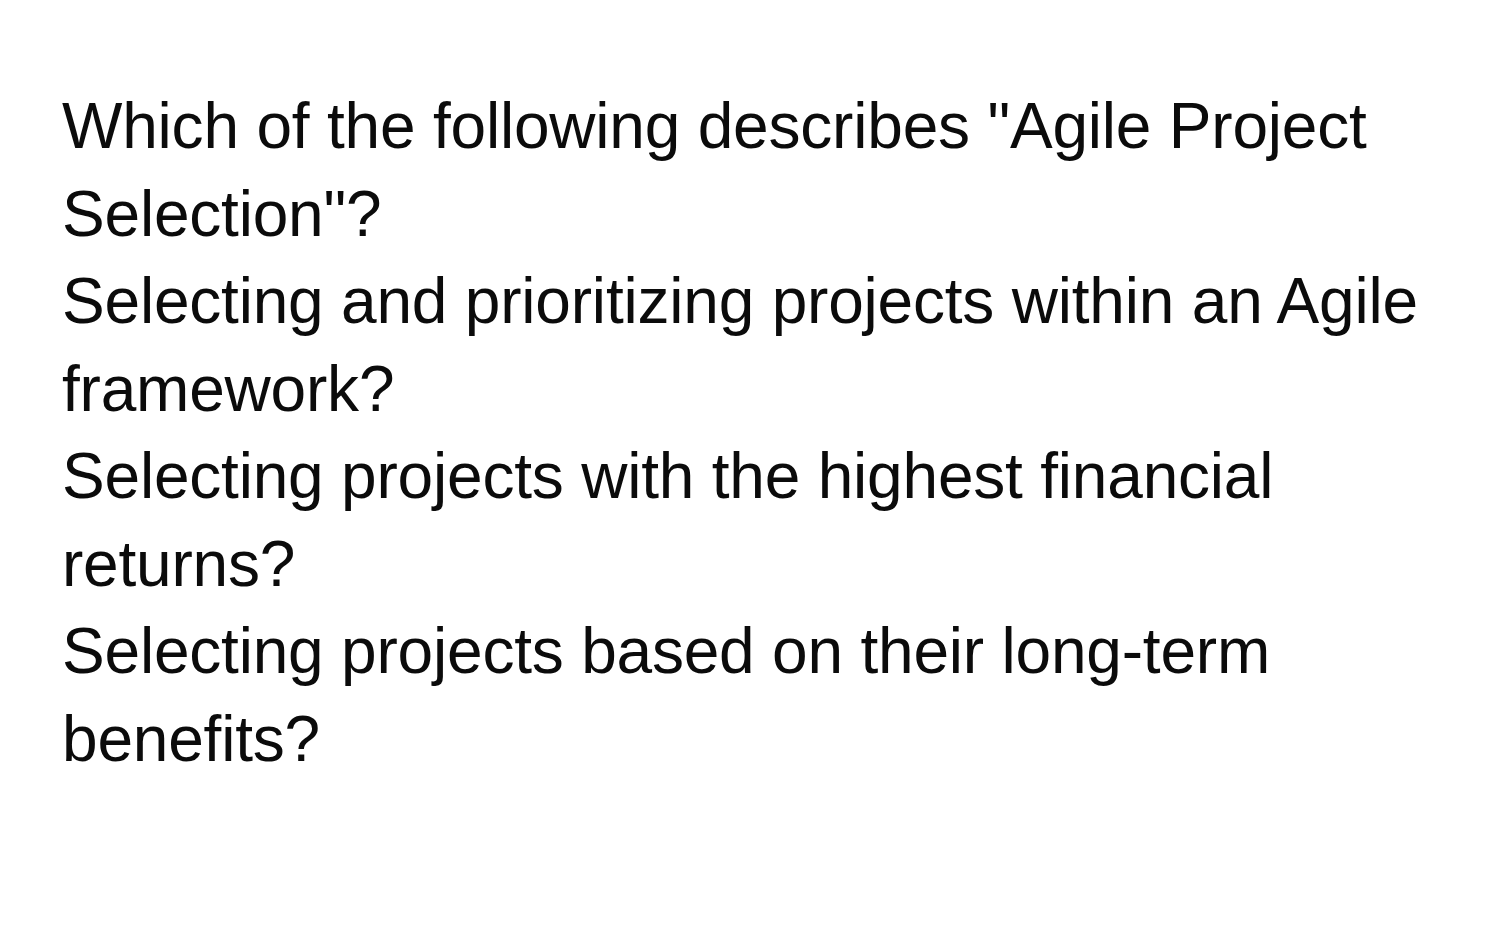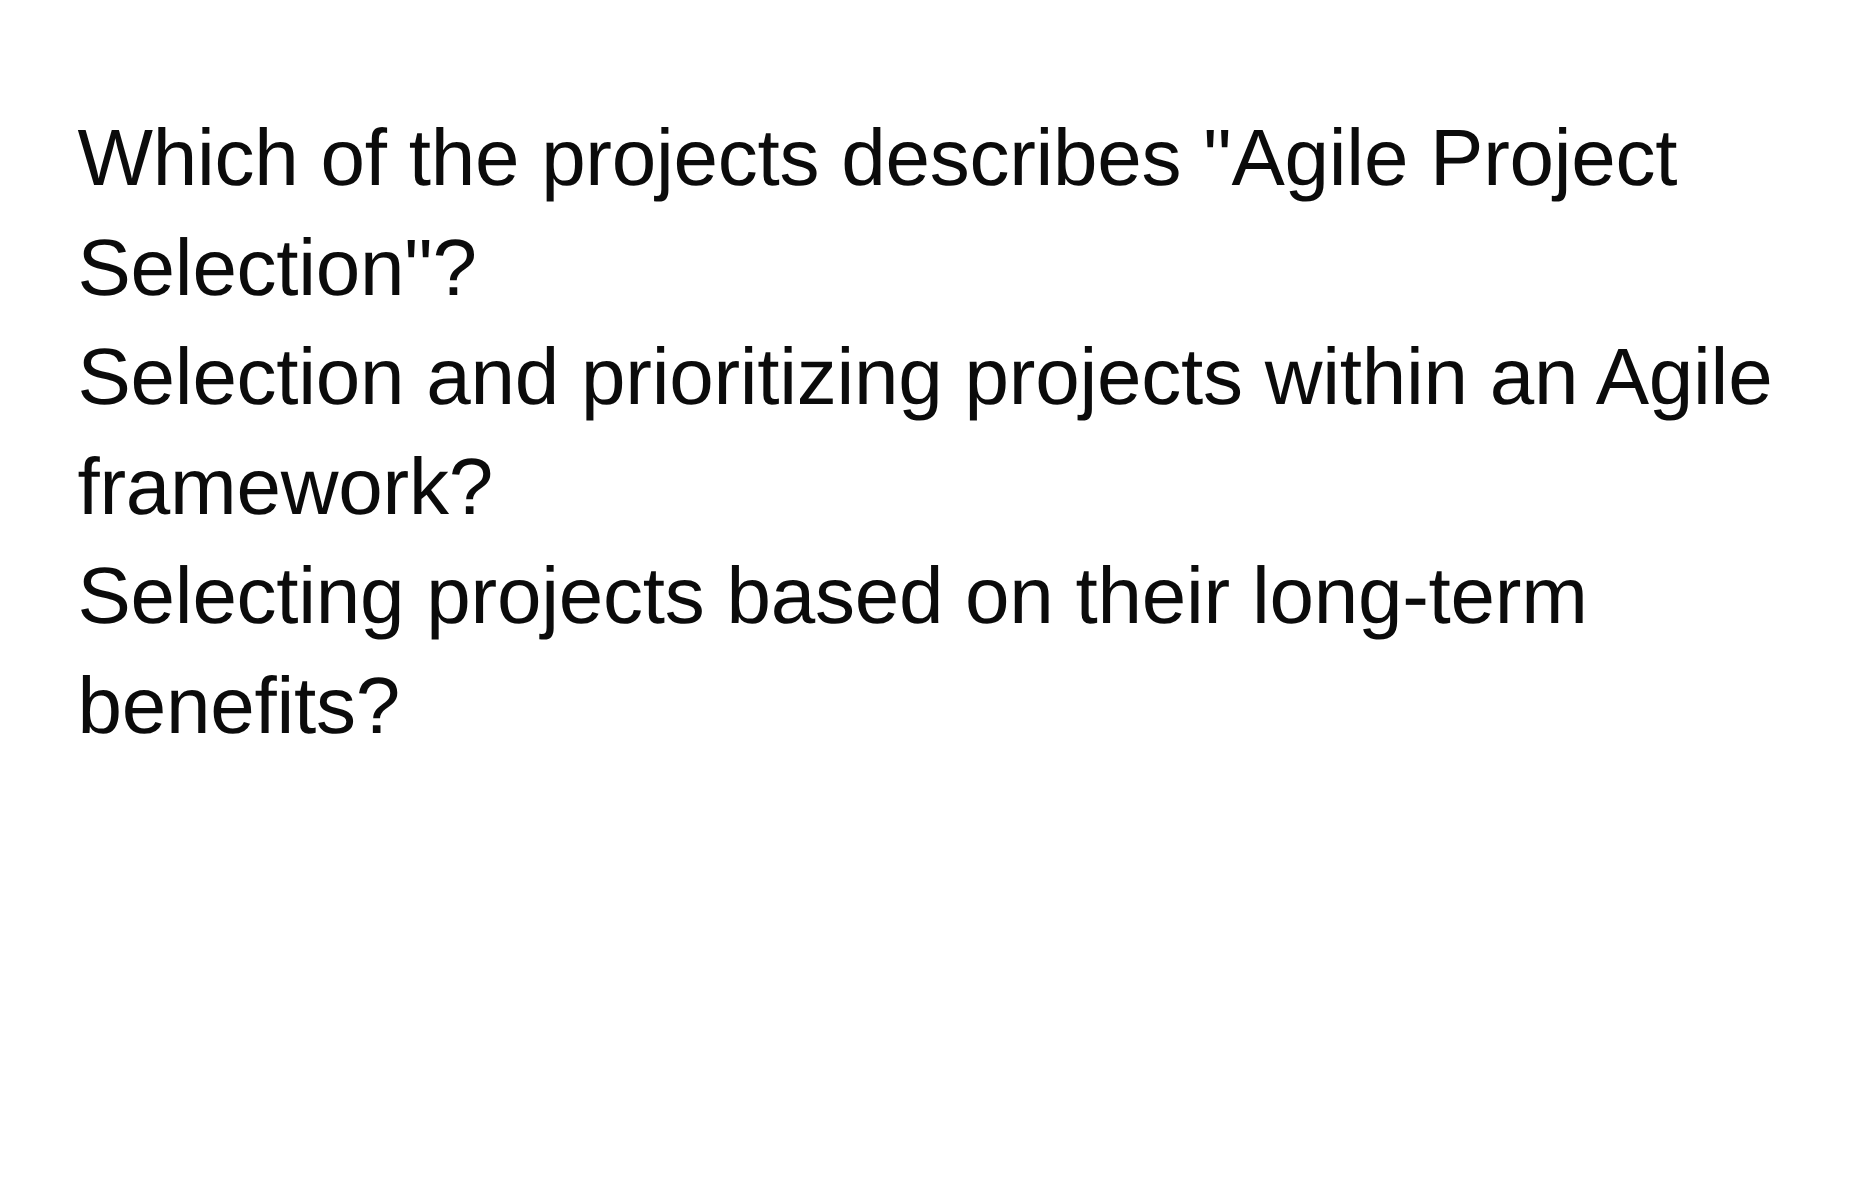--- a/index.html
+++ b/index.html
@@ -46,18 +46,19 @@
     color: #0b0b0b;
     white-space: normal;
   }
 </style>
 </head>
 <body>
 
 <div class="page">
   <div class="content">
     <div class="q-block">
-      <span class="q-stem">Which of the projects describes "Agile Project Selection"?</span>
-      <span class="q-option">Selection and prioritizing projects within an Agile framework?</span>
+      <span class="q-stem">Which of the following describes "Agile Project Selection"?</span>
+      <span class="q-option">Selecting and prioritizing projects within an Agile framework?</span>
+      <span class="q-option">Selecting projects with the highest financial returns?</span>
       <span class="q-option">Selecting projects based on their long-term benefits?</span>
     </div>
   </div>
 </div>
 
 </body></html>

